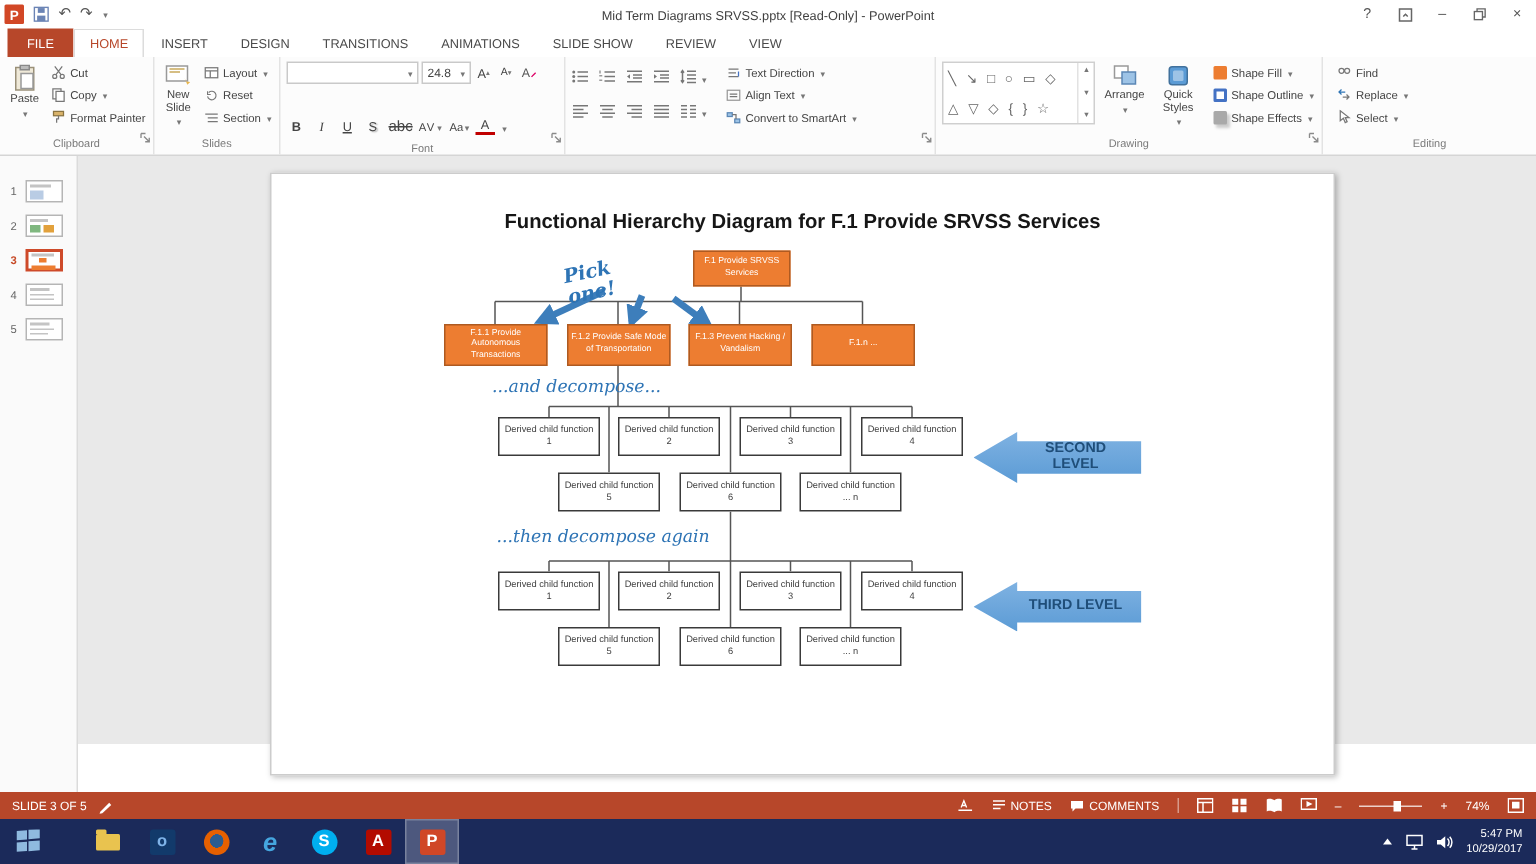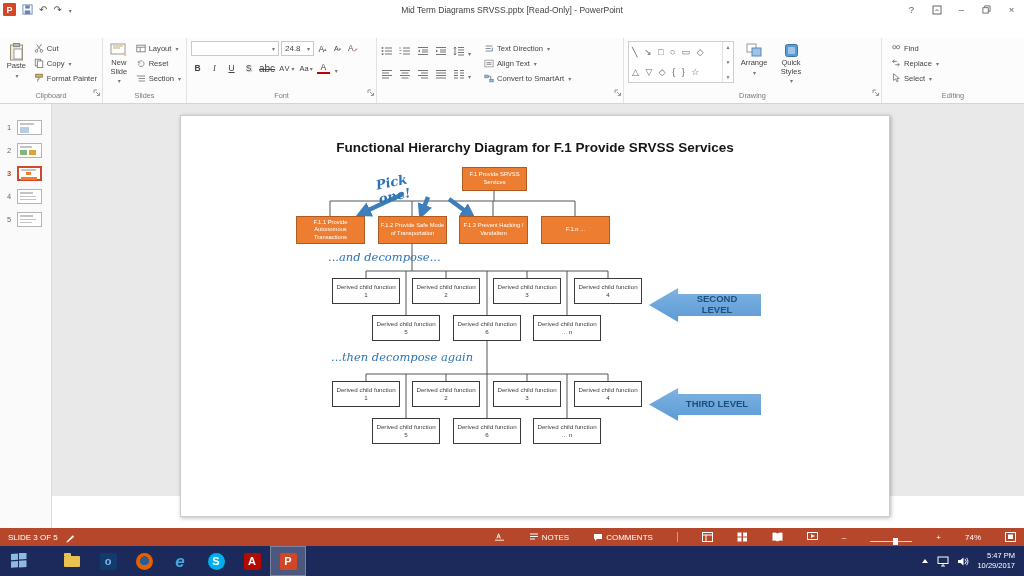--- a/index.html
+++ b/index.html
@@ -49,21 +49,21 @@
 .canvas{position:absolute;left:52px;top:104px;right:0;height:392px;background:#E9E9E9}
 .slide{position:absolute;left:128px;top:11px;width:710px;height:402px;background:#fff;border:1px solid #CCC;box-shadow:1px 1px 4px rgba(0,0,0,.28)}
 .slide-title{position:absolute;top:24px;left:0;right:0;text-align:center;font-size:13.5px;font-weight:600;color:#161616}
 .obox{position:absolute;width:69px;height:28px;background:#ED7D31;border:1px solid #AE5A21;color:#fff;display:flex;align-items:center;justify-content:center;text-align:center;font-size:5.8px;line-height:1.3;padding:1px}
 .obox.root{width:65px;height:24px}
 .wbox{position:absolute;width:68px;height:26px;background:#fff;border:1px solid #3A3A3A;color:#404040;display:flex;align-items:center;justify-content:center;text-align:center;font-size:6.2px;line-height:1.35;padding:1px}
 .script{position:absolute;color:#2E74B5;font-style:italic;font-family:"DejaVu Serif",serif}
 .callout{position:absolute;background:linear-gradient(#7FB2E2,#5B9BD5);color:#1F4E79;font-weight:bold;font-size:9.5px;display:flex;align-items:center;justify-content:center;text-align:center;clip-path:polygon(0 50%,26% 0,26% 18%,100% 18%,100% 82%,26% 82%,26% 100%);padding-left:24px;line-height:1.15}
 
 .statusbar{position:absolute;top:528px;left:0;right:0;height:18px;background:#B7472A;color:#fff;display:flex;align-items:center;font-size:8px;padding:0 8px;gap:7px}
-.sright{margin-left:auto;display:flex;align-items:flex-end;gap:24px}
+.sright{margin-left:auto;display:flex;align-items:center;gap:12px}
 .zslider{width:42px;height:1px;background:rgba(255,255,255,.75);position:relative}
 .zthumb{position:absolute;left:55%;top:-3px;width:5px;height:7px;background:#fff}
 .ssep{width:1px;height:10px;background:rgba(255,255,255,.45)}
 
 .taskbar{position:absolute;top:546px;left:0;right:0;height:30px;background:#1B2A5A;display:flex;align-items:center}
 .tbtn{width:38px;height:30px;display:flex;align-items:center;justify-content:center}
 .tbicon{width:36px;height:30px;display:flex;align-items:center;justify-content:center;position:relative}
 .tbicon.active{background:rgba(255,255,255,.22);box-shadow:inset 0 0 0 1px rgba(255,255,255,.25)}
 .tray{margin-left:auto;display:flex;align-items:center;gap:8px;padding-right:9px;color:#fff}
 .clock{display:flex;flex-direction:column;align-items:flex-end;justify-content:center;font-size:7.5px;line-height:10px;color:#fff;text-align:right}
@@ -102,20 +102,31 @@
       <span class="win-btn">
           <svg width="9" height="9" viewBox="0 0 10 10">
             <rect x="1" y="3" width="6" height="6" fill="none" stroke="#666"></rect>
             <path d="M3 3 V1 H9 V7 H7" fill="none" stroke="#666"></path>
           </svg>
         </span>
       <span class="win-btn">×</span>
     </div>
   </div>
 
+  <div class="tabrow">
+    <span class="tab tab-file">FILE</span>
+    <span class="tab tab-active">HOME</span>
+    <span class="tab">INSERT</span>
+    <span class="tab">DESIGN</span>
+    <span class="tab">TRANSITIONS</span>
+    <span class="tab">ANIMATIONS</span>
+    <span class="tab">SLIDE SHOW</span>
+    <span class="tab">REVIEW</span>
+    <span class="tab">VIEW</span>
+  </div>
 
   <div class="ribbon">
 
     <div class="rgroup" style="width:103px">
       <div class="rbody">
         <div class="bigbtn">
           <svg width="17" height="18" viewBox="0 0 16 18">
               <rect x="2" y="2" width="12" height="15" fill="#EFE9D8" stroke="#9A9078"></rect>
               <rect x="5" y="0.5" width="6" height="3" fill="#BBB" stroke="#888"></rect>
               <rect x="5.5" y="6" width="8" height="10" fill="#fff" stroke="#999"></rect>
@@ -188,21 +199,21 @@
               </svg>
             <span>Section</span>
               <span class="dd"></span>
           </div>
         </div>
       </div>
       <div class="glabel">Slides</div>
     </div>
 
     <div class="rgroup" style="width:190px">
-      <div class="rbody" style="flex-direction:column;gap:3px">
+      <div class="rbody" style="flex-direction:column;gap:19px">
         <div class="hrow">
           <div class="combo" style="width:88px">
               <span></span>
               <span class="dd" style="margin-left:auto"></span>
             </div>
           <div class="combo" style="width:33px">
               <span>24.8</span>
               <span class="dd" style="margin-left:auto"></span>
             </div>
           <span class="fbtn up">
@@ -350,20 +361,37 @@
             <span class="dd"></span>
         </div>
         <div class="bigbtn" style="width:34px">
           <svg width="15" height="15" viewBox="0 0 15 15">
               <rect x="1.5" y="1.5" width="12" height="12" rx="2" fill="#5B9BD5" stroke="#41719C"></rect>
               <rect x="4" y="4" width="7" height="7" rx="1" fill="#9DC3E6" stroke="none"></rect>
             </svg>
           <span>Quick Styles</span>
             <span class="dd"></span>
         </div>
+        <div class="vcol" style="margin-left:2px">
+          <div class="sbtn">
+            <span class="csq" style="background:#ED7D31;width:9px;height:9px"></span>
+            <span>Shape Fill</span>
+              <span class="dd"></span>
+          </div>
+          <div class="sbtn">
+            <span class="csq" style="border:2px solid #4472C4;width:9px;height:9px;background:#fff"></span>
+            <span>Shape Outline</span>
+              <span class="dd"></span>
+          </div>
+          <div class="sbtn">
+            <span class="csq" style="background:#A9A9A9;box-shadow:2px 2px 2px #ccc;width:9px;height:9px"></span>
+            <span>Shape Effects</span>
+              <span class="dd"></span>
+          </div>
+        </div>
       </div>
       <div class="glabel">Drawing</div>
       <span class="launcher"><svg width="8" height="8" viewBox="0 0 8 8">
             <path d="M1 1 h3 M1 1 v3 M3 3 l3.2 3.2 M6.5 3.8 v2.7 h-2.7" stroke="#8a8a8a" fill="none" stroke-width="0.9"></path>
           </svg></span>
     </div>
 
     <div class="rgroup" style="flex:1;border-right:none">
       <div class="rbody">
         <div class="vcol" style="padding-left:3px">

